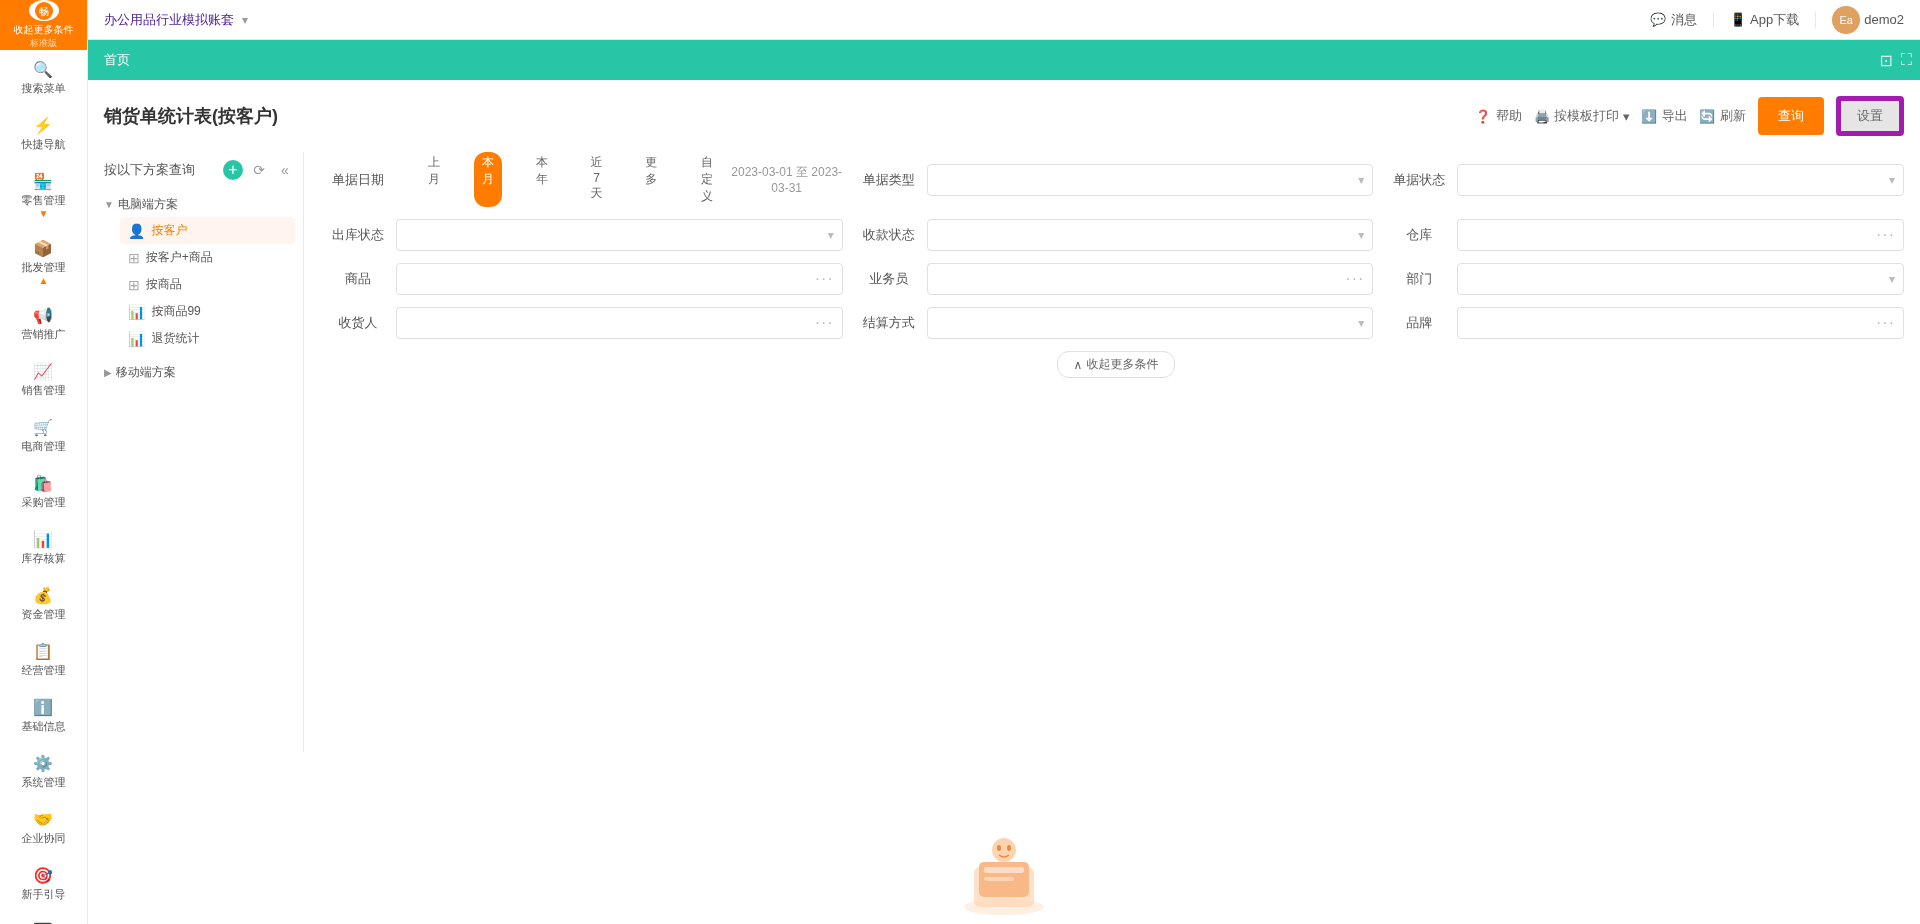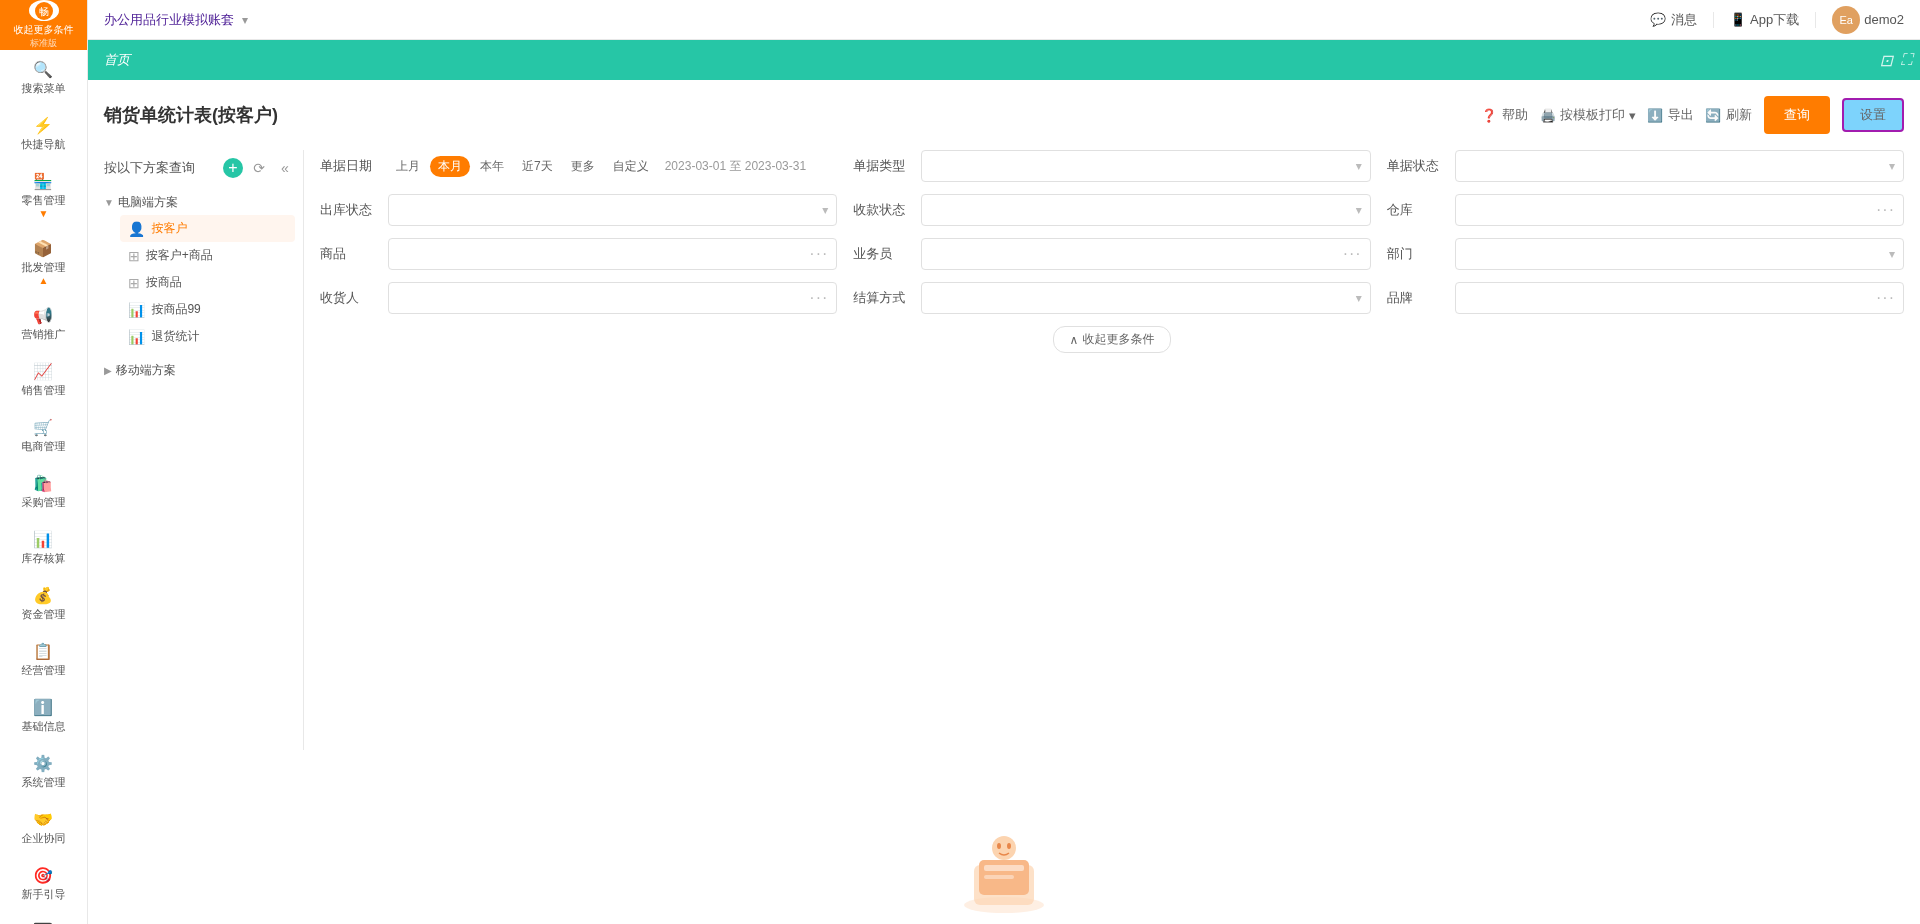--- a/index.html
+++ b/index.html
@@ -19,42 +19,42 @@
 
     
     .topbar { height: 40px; background: #fff; border-bottom: 1px solid #e8e8e8; display: flex; align-items: center; justify-content: space-between; padding: 0 16px; }
     .topbar-left { display: flex; align-items: center; gap: 8px; }
     .topbar-title { font-size: 13px; color: #4c1d95; }
     .topbar-dropdown { font-size: 12px; color: #999; cursor: pointer; }
     .topbar-right { display: flex; align-items: center; gap: 16px; }
     .topbar-btn { display: flex; align-items: center; gap: 4px; font-size: 13px; color: #555; cursor: pointer; }
 
     
-    .tabbar { height: 40px; background: #26c6a6; display: flex; align-items: center; padding: 0 0; position: relative; font-style: italic; }
+    .tabbar { height: 40px; background: #26c6a6; display: flex; align-items: center; padding: 0 0; position: relative; }
     .tab { height: 40px; padding: 0 16px; display: flex; align-items: center; gap: 6px; cursor: pointer; font-size: 13px; color: rgba(255,255,255,0.8); }
     .tab.home { background: transparent; color: white; }
     .tab.active { background: white; color: #333; border-radius: 4px 4px 0 0; }
     .tab .close-btn { width: 14px; height: 14px; display: flex; align-items: center; justify-content: center; border-radius: 50%; font-size: 12px; color: #666; }
     .tab-actions { margin-left: auto; display: flex; align-items: center; padding-right: 8px; gap: 8px; }
     .tab-action-btn { color: rgba(255,255,255,0.8); cursor: pointer; font-size: 16px; }
 
     
     .page-content { flex: 1; background: #f5f7fa; overflow-y: auto; }
     .page-inner { background: white; margin: 0; padding: 16px; min-height: 100%; }
 
     
     .page-title-bar { display: flex; align-items: center; justify-content: space-between; margin-bottom: 16px; }
     .page-title { font-size: 18px; font-weight: bold; color: #333; }
     .page-actions { display: flex; align-items: center; gap: 12px; }
     .page-action-btn { display: flex; align-items: center; gap: 4px; font-size: 13px; color: #666; cursor: pointer; }
     .query-btn { background: #ff7c00; color: white; border: none; padding: 10px 20px; border-radius: 4px; cursor: pointer; font-size: 13px; }
-    .settings-btn { border: 2px solid #a21caf; color: #666; padding: 6px 16px; border-radius: 4px; cursor: pointer; font-size: 13px; background: #7dd3fc; }
-
-    
-    .content-area { display: flex; gap: 0; }
+    .settings-btn { border: 5px solid #a21caf; color: #666; padding: 6px 16px; border-radius: 4px; cursor: pointer; font-size: 13px; background: #e5e5e5; }
+
+    
+    .content-area { display: flex; gap: 8px; text-align: center; }
 
     
     .scheme-panel { width: 200px; border-right: 1px solid #e8e8e8; padding-right: 8px; min-height: 600px; }
     .scheme-header { display: flex; align-items: center; justify-content: space-between; padding: 8px 0; margin-bottom: 4px; }
     .scheme-title { font-size: 13px; color: #555; font-weight: 500; }
     .scheme-actions { display: flex; gap: 6px; }
     .scheme-action { width: 20px; height: 20px; border-radius: 50%; display: flex; align-items: center; justify-content: center; cursor: pointer; font-size: 14px; color: #999; }
     .scheme-action.add { background: #26c6a6; color: white; font-size: 16px; }
 
     .scheme-group { margin-bottom: 8px; }
@@ -72,21 +72,21 @@
     .filter-item { display: flex; align-items: center; gap: 8px; flex: 1; }
     .filter-label { font-size: 13px; color: #555; white-space: nowrap; min-width: 60px; }
     .filter-control { flex: 1; border: 1px solid #e0e0e0; border-radius: 4px; height: 32px; display: flex; align-items: center; padding: 0 8px; background: white; cursor: pointer; position: relative; }
     .filter-control .placeholder { color: #bbb; font-size: 12px; }
     .filter-control .dropdown-arrow { margin-left: auto; color: #bbb; font-size: 12px; }
     .filter-control .dots { margin-left: auto; color: #bbb; font-size: 16px; letter-spacing: 1px; }
 
     
     .date-filter { display: flex; align-items: center; gap: 4px; flex: 1; }
     .date-tabs { display: flex; gap: 2px; }
-    .date-tab { padding: 2px 8px; font-size: 12px; cursor: pointer; color: #666; border-radius: 3px; }
+    .date-tab { padding: 2px 8px; font-size: 12px; cursor: pointer; color: #666; border-radius: 3px; margin-left: 24px; }
     .date-tab.active { background: #ff7c00; color: white; border-radius: 12px; }
     .date-range { font-size: 12px; color: #999; margin-left: 4px; }
 
     
     .collapse-row { display: flex; justify-content: center; margin-top: 8px; }
     .collapse-btn { display: flex; align-items: center; gap: 4px; padding: 4px 16px; border: 1px solid #e0e0e0; border-radius: 12px; font-size: 12px; color: #666; cursor: pointer; background: white; }
 
     
     .empty-state { display: flex; flex-direction: column; align-items: center; justify-content: center; padding: 60px 0; }
     .empty-icon { width: 120px; height: 120px; margin-bottom: 16px; }

